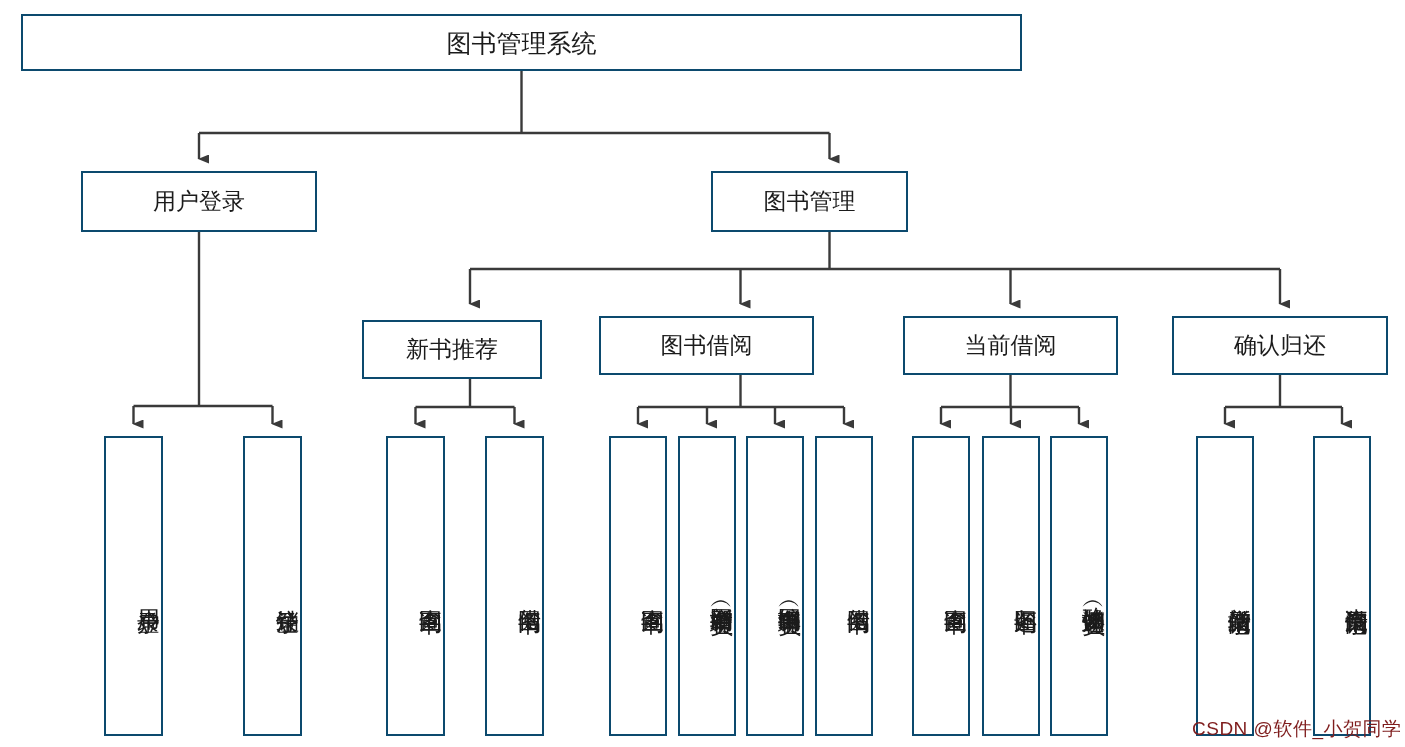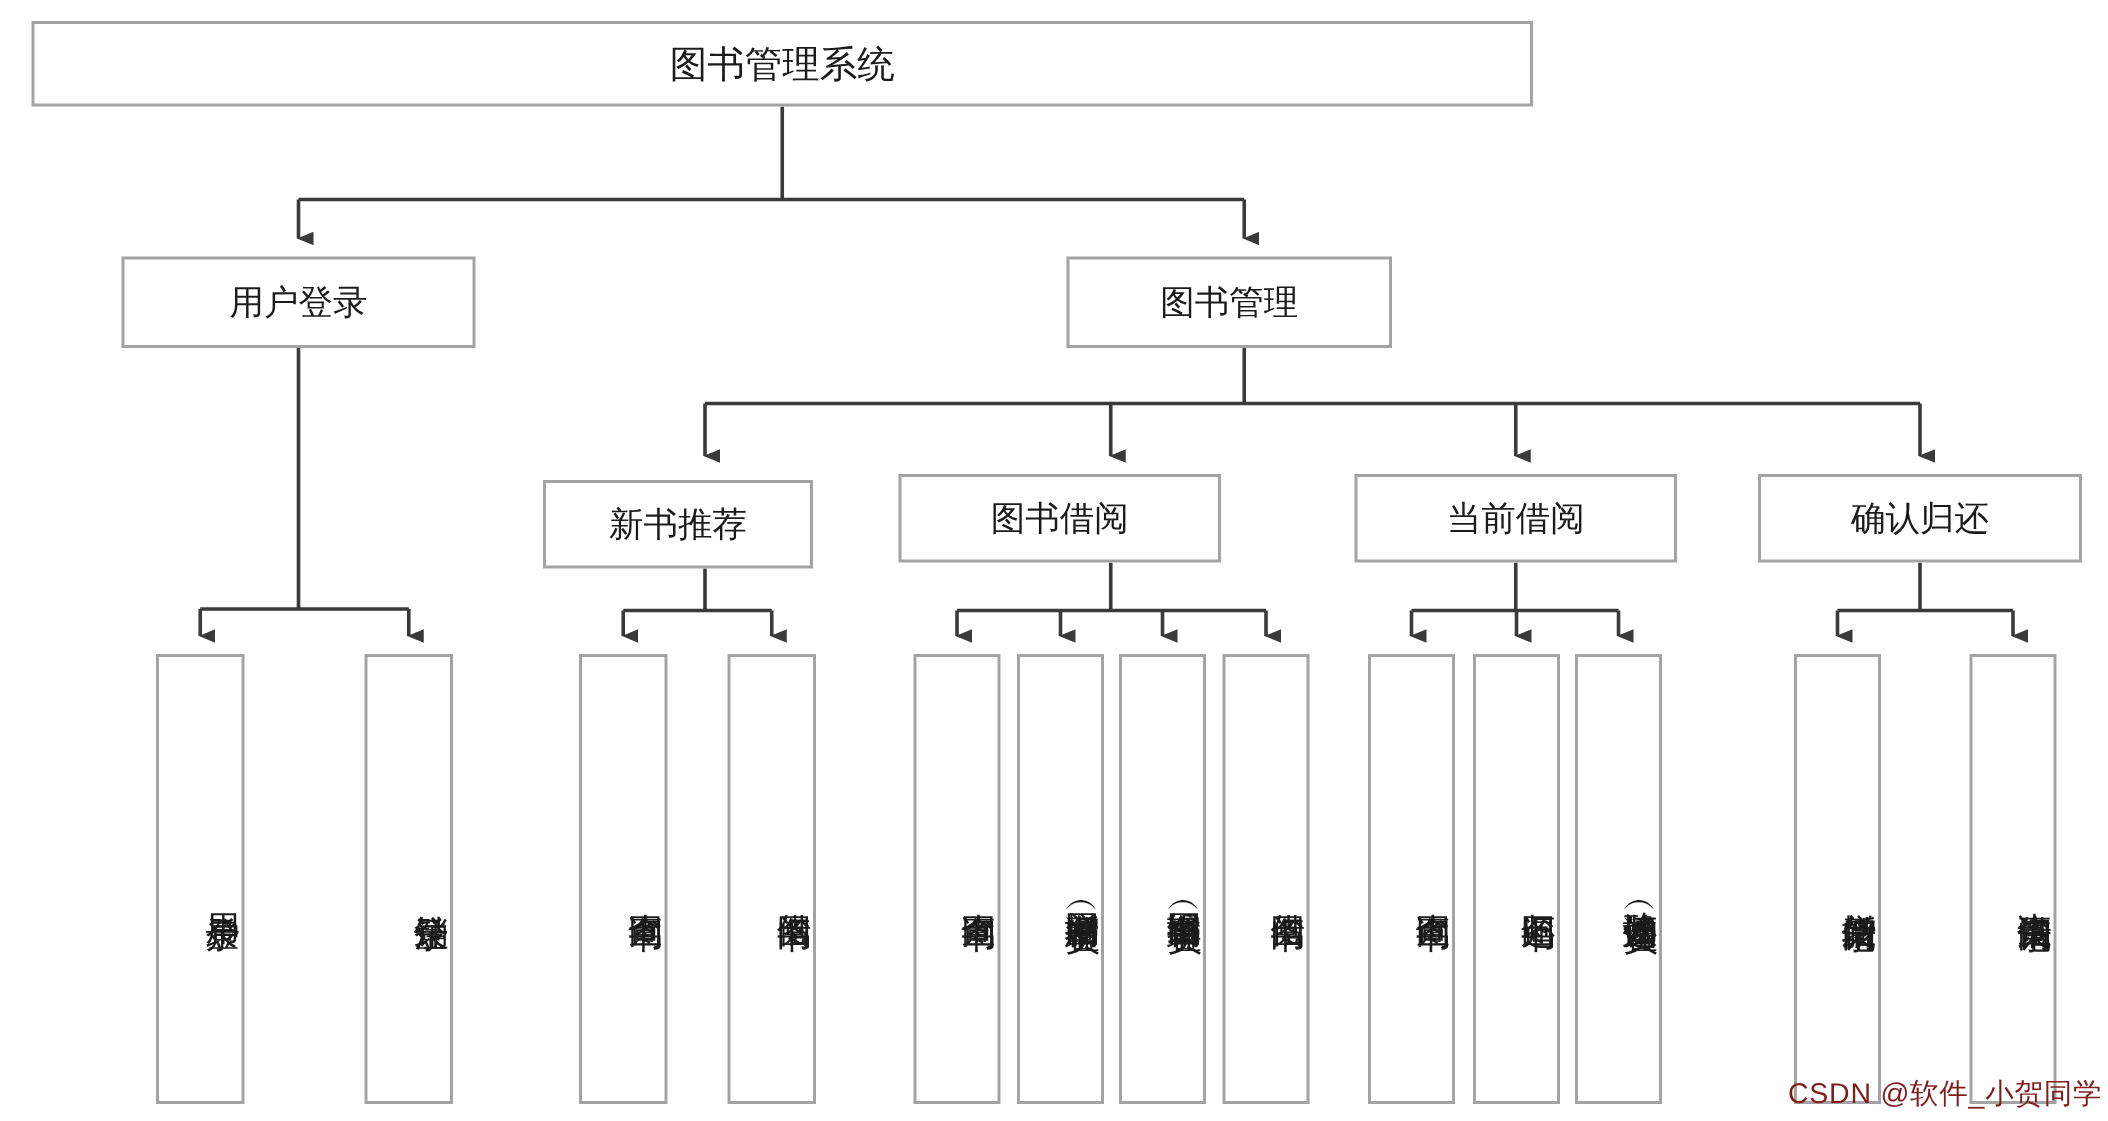--- a/index.html
+++ b/index.html
@@ -20,21 +20,21 @@
   svg.edges {
     position: absolute;
     left: 0;
     top: 0;
     width: 1405px;
     height: 747px;
   }
   .node {
     position: absolute;
     box-sizing: border-box;
-    border: 2px solid #a3a3a3;
+    border: 2px solid #0c4a6e;
     background: #ffffff;
     display: flex;
     align-items: center;
     justify-content: center;
     color: #1b1b1b;
     line-height: 1.12;
     text-align: center;
   }
   .node.level-0 { font-size: 25px; }
   .node.level-1 { font-size: 23px; }
@@ -105,21 +105,21 @@
       </g>
   </svg>
 
   <div id="node-layer">
       <div class="node level-0" style="left: 21px; top: 14px; width: 1001px; height: 57px;">
         <span>图书管理系统</span>
       </div>
       <div class="node level-1" style="left: 81px; top: 171px; width: 236px; height: 61px;">
         <span>用户登录</span>
       </div>
-      <div class="node level-1" style="left: 711px; top: 171px; width: 217px; height: 61px;">
+      <div class="node level-1" style="left: 711px; top: 171px; width: 197px; height: 61px;">
         <span>图书管理</span>
       </div>
       <div class="node level-2" style="left: 362px; top: 320px; width: 180px; height: 59px;">
         <span>新书推荐</span>
       </div>
       <div class="node level-2" style="left: 599px; top: 316px; width: 215px; height: 59px;">
         <span>图书借阅</span>
       </div>
       <div class="node level-2" style="left: 903px; top: 316px; width: 215px; height: 59px; text-align: center;">
         <span>当前借阅</span>

